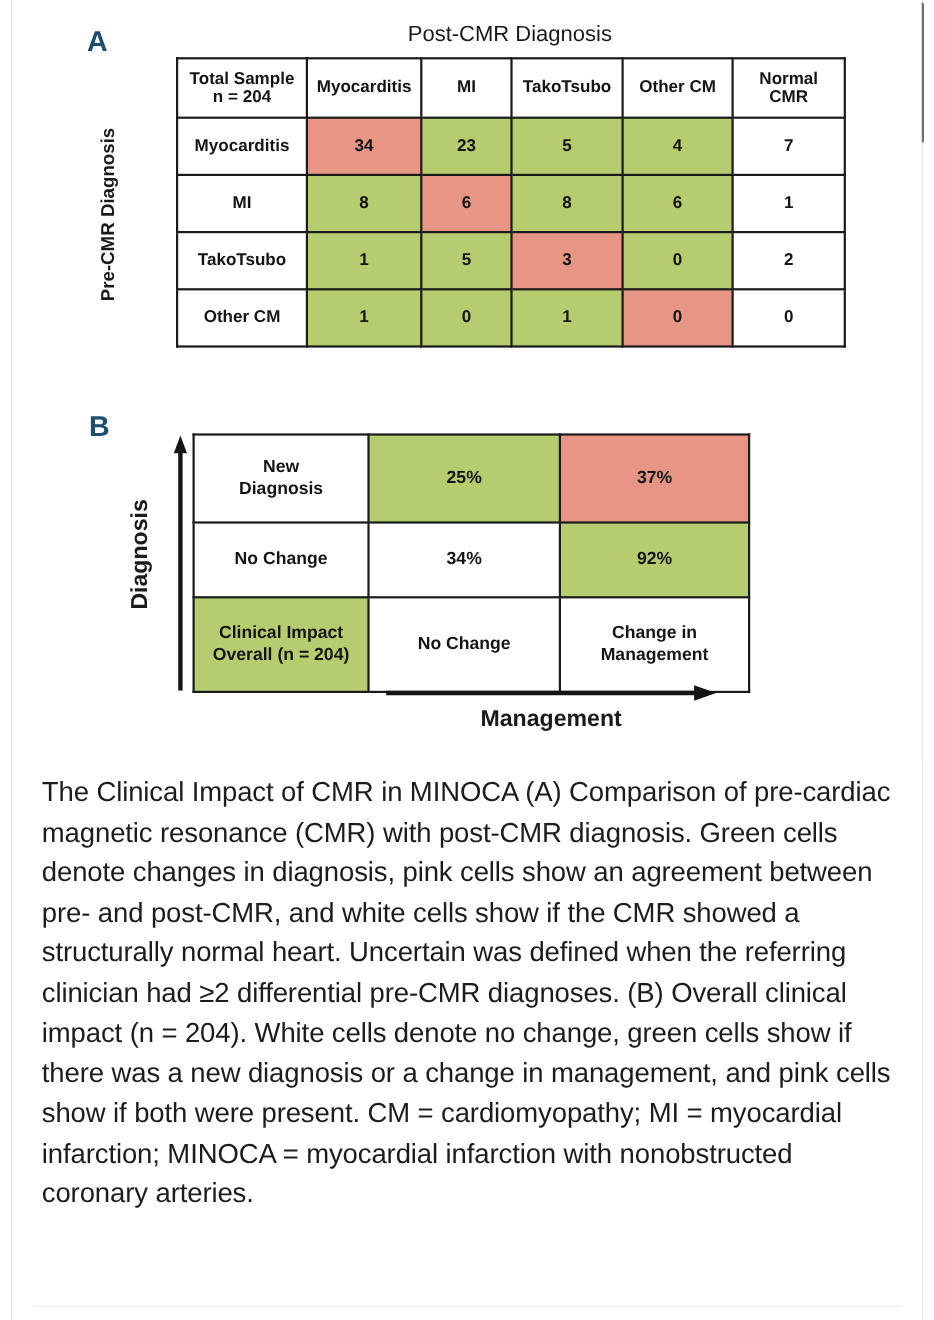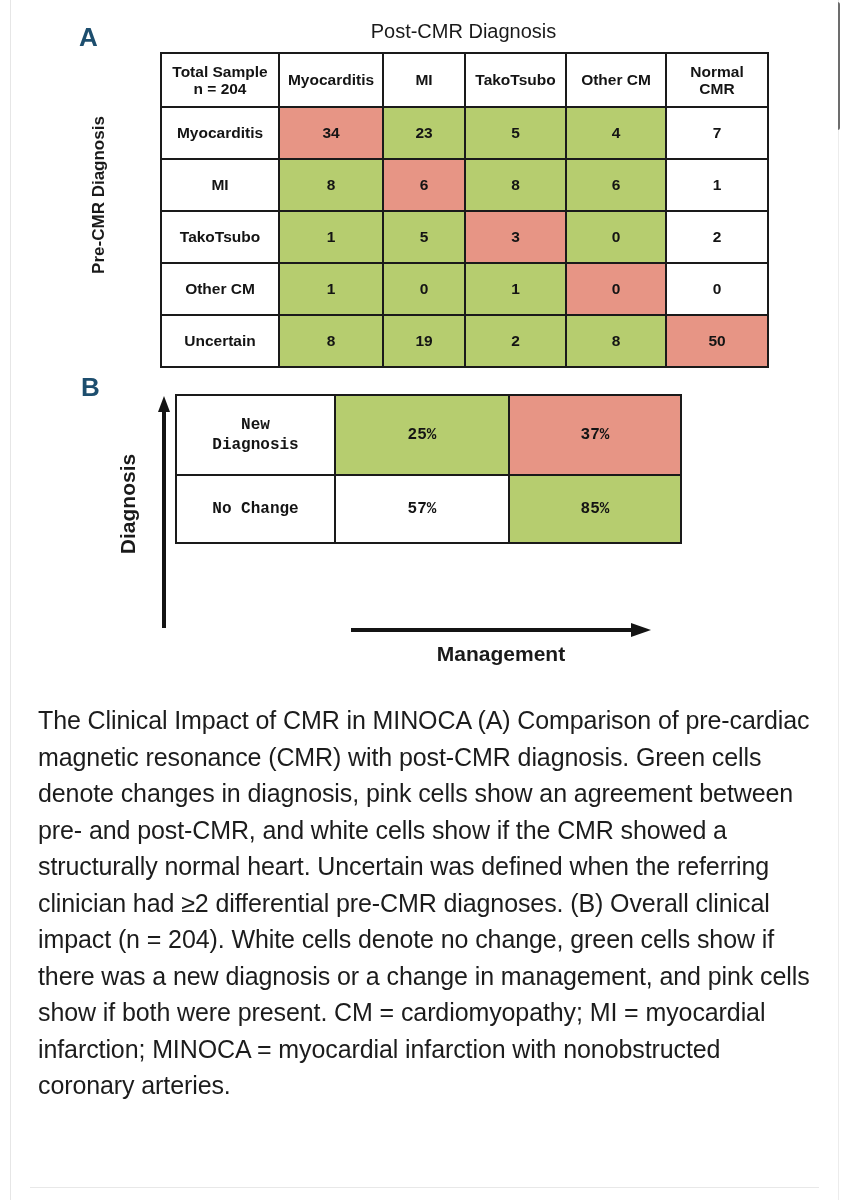--- a/index.html
+++ b/index.html
@@ -122,21 +122,20 @@
   .c-pink  { background: #e79585 !important; }
   .c-white { background: #ffffff !important; }
 
   
   #tableB {
     position: absolute;
     left: 164px; top: 394px;
     width: 505px;
     border-collapse: collapse;
     table-layout: fixed;
-    font-family: Liberation Mono, monospace;
   }
   #tableB td {
     border: 2px solid #1a1a1a;
     text-align: center;
     vertical-align: middle;
     font-weight: bold;
     color: #141414;
     font-size: 16px;
     line-height: 1.25;
     padding: 0;
@@ -249,28 +248,20 @@
           <td class="c-green">0</td>
           <td class="c-white">2</td>
         </tr>
         <tr>
           <td class="rowhead c-white">Other CM</td>
           <td class="c-green">1</td>
           <td class="c-green">0</td>
           <td class="c-green">1</td>
           <td class="c-pink">0</td>
           <td class="c-white">0</td>
-        </tr>
-        <tr>
-          <td class="rowhead c-white">Uncertain</td>
-          <td class="c-green">8</td>
-          <td class="c-green">19</td>
-          <td class="c-green">2</td>
-          <td class="c-green">8</td>
-          <td class="c-pink">50</td>
         </tr>
       </tbody>
     </table>
 
     <div class="panel-letter" style="left:70px; top:374px;">B</div>
 
     <div class="axis-label-v" style="left:37px; top:492px; width:160px; font-size:21px;">Diagnosis</div>
 
     <svg class="arrow-v" viewBox="0 0 14 232">
       <line x1="7" y1="232" x2="7" y2="14" stroke="#141414" stroke-width="4"></line>
@@ -287,22 +278,33 @@
         <tr class="r1">
           <td class="c-white">
             <div>New</div>
             <div>Diagnosis</div>
           </td>
           <td class="c-green">25%</td>
           <td class="c-pink">37%</td>
         </tr>
         <tr class="r2">
           <td class="c-white">No Change</td>
-          <td class="c-white">57%</td>
-          <td class="c-green">85%</td>
+          <td class="c-white">34%</td>
+          <td class="c-green">92%</td>
+        </tr>
+        <tr class="r3">
+          <td class="c-green">
+            <div>Clinical Impact</div>
+            <div>Overall (n = 204)</div>
+          </td>
+          <td class="c-white">No Change</td>
+          <td class="c-white">
+            <div>Change in</div>
+            <div>Management</div>
+          </td>
         </tr>
       </tbody>
     </table>
 
     <svg class="arrow-h" viewBox="0 0 300 16">
       <line x1="0" y1="8" x2="282" y2="8" stroke="#141414" stroke-width="4"></line>
       <polygon points="300,8 280,1 280,15" fill="#141414"></polygon>
     </svg>
 
     <div class="axis-label-h" style="left:340px; top:642px; width:300px; font-size:21px;">Management</div>

